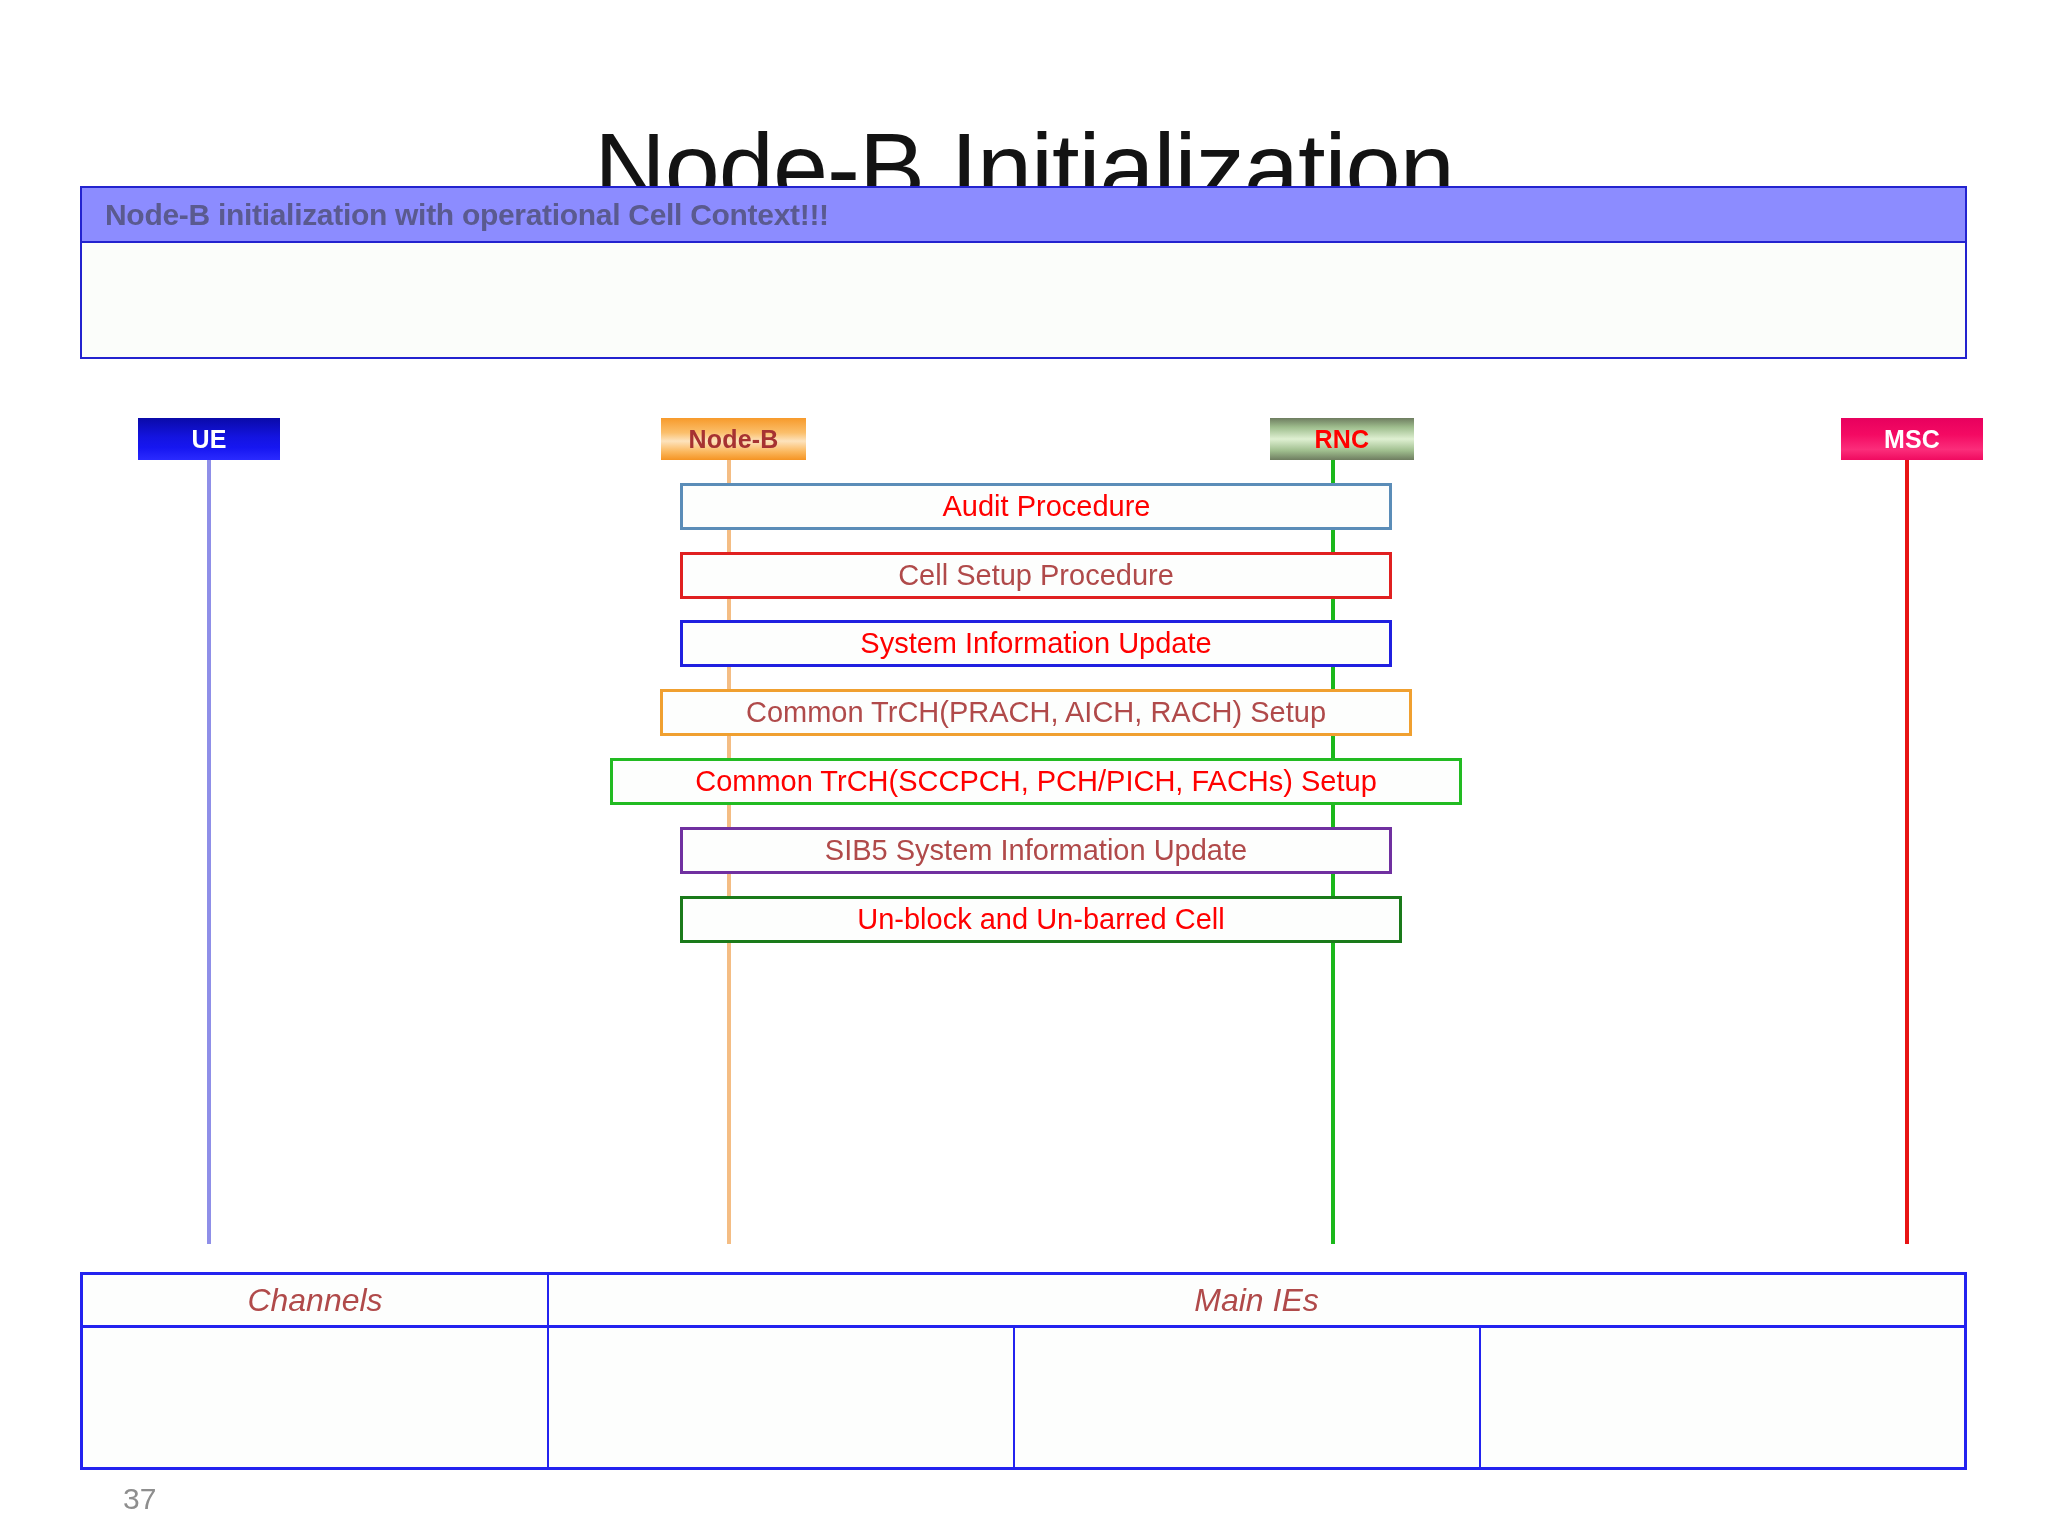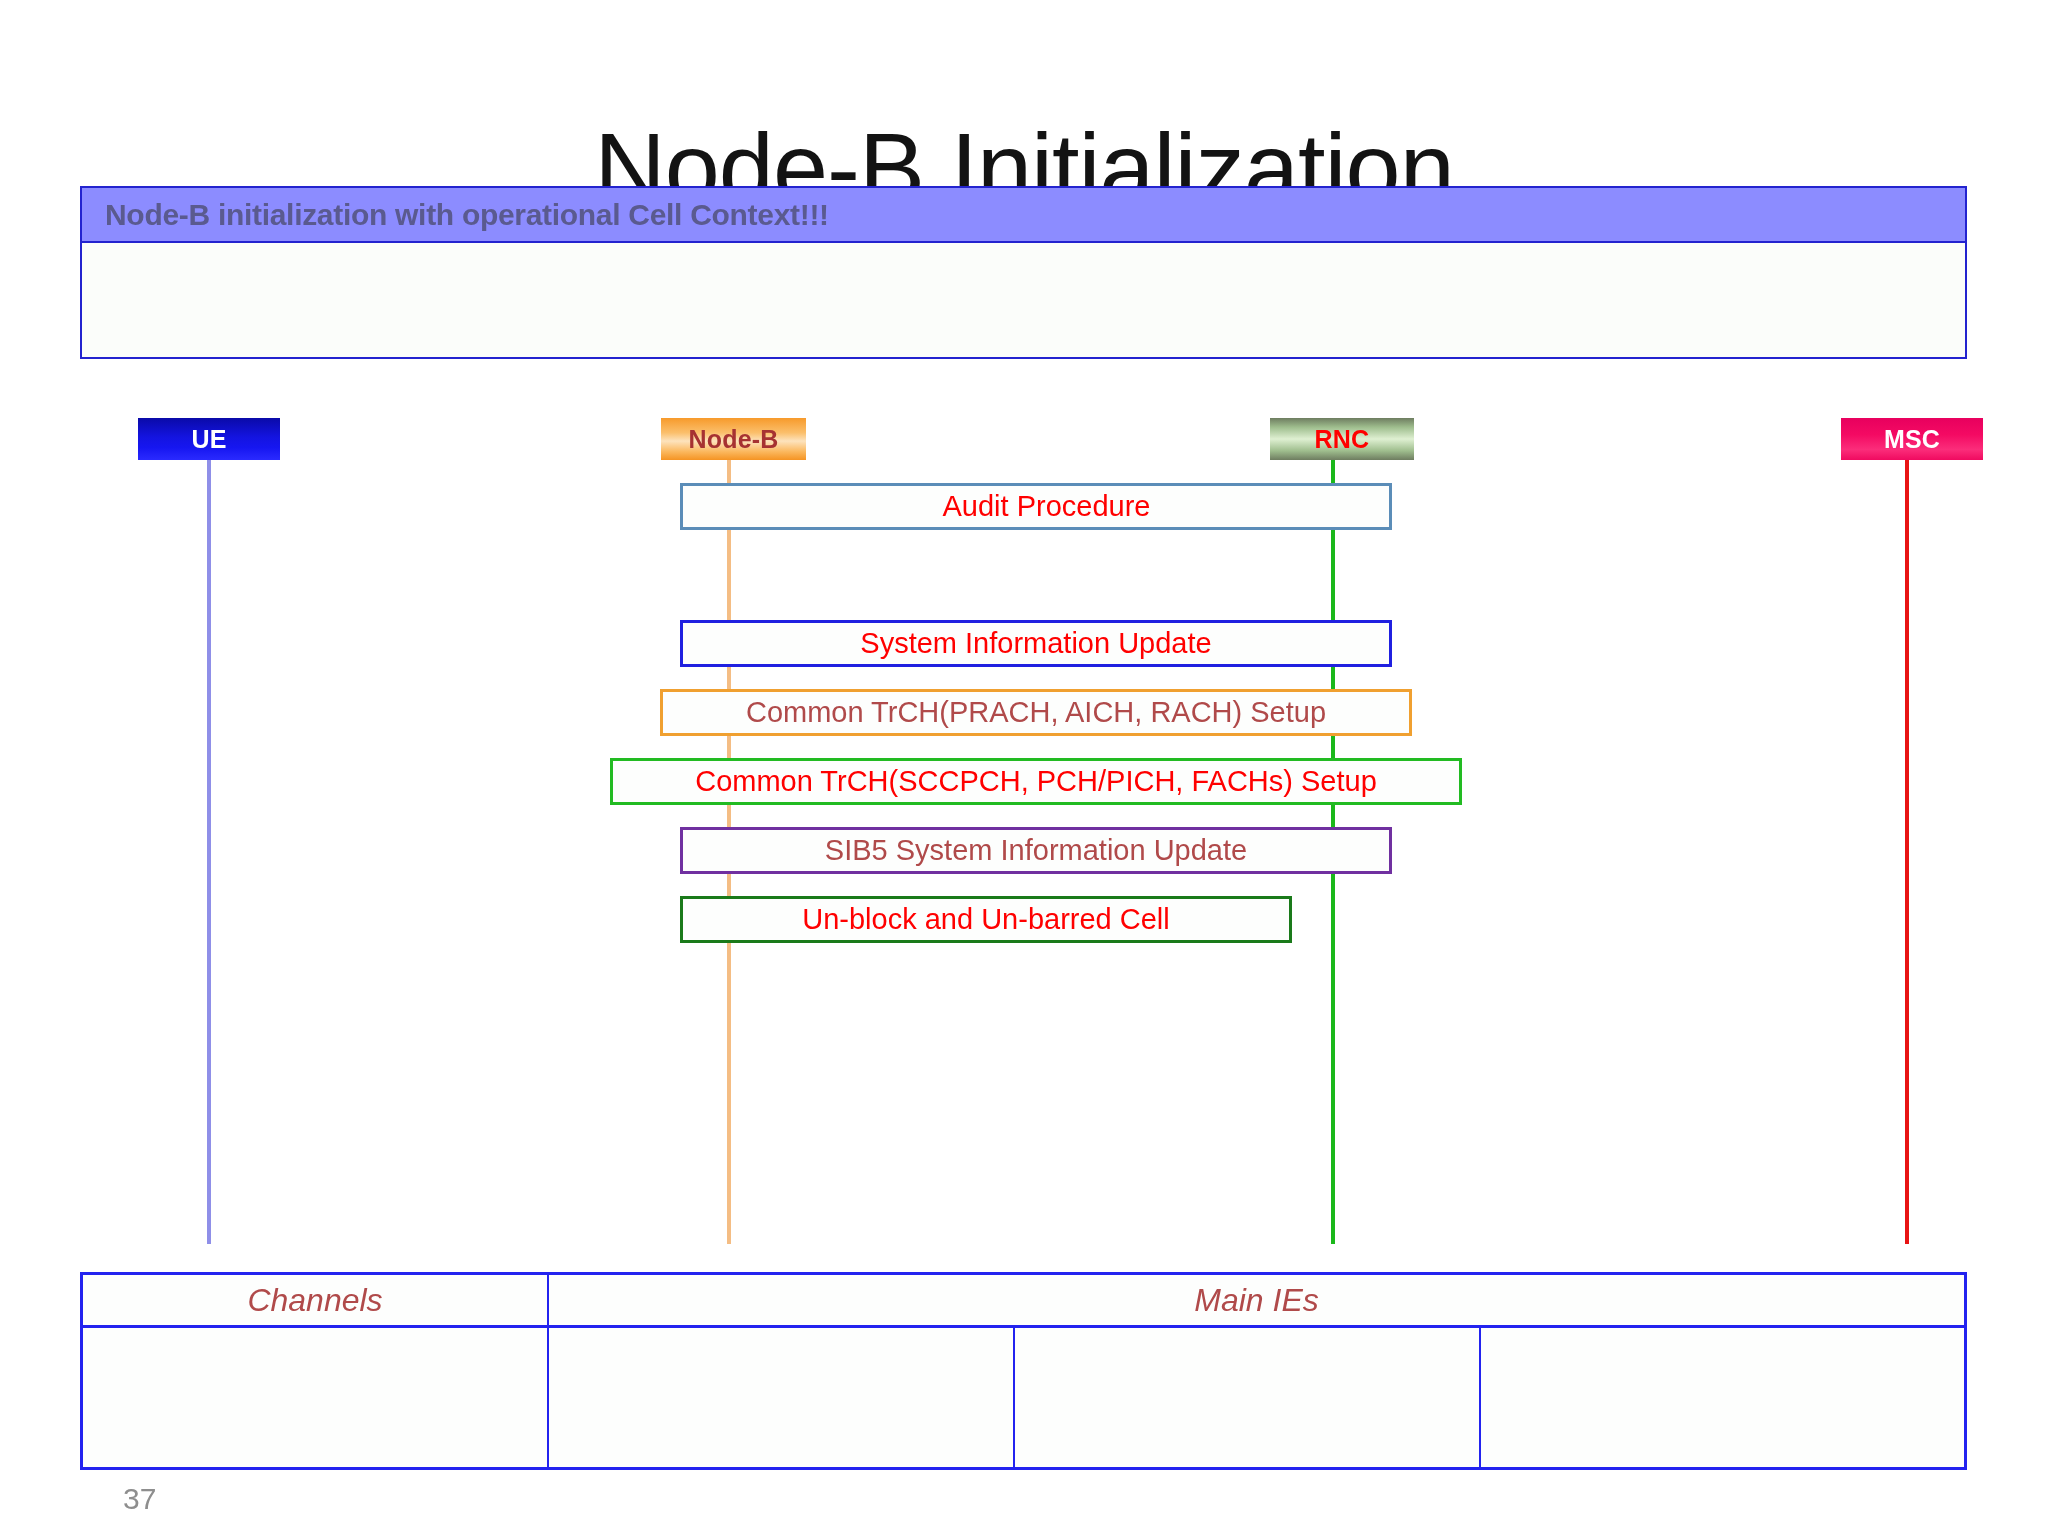--- a/index.html
+++ b/index.html
@@ -210,25 +210,26 @@
   <div class="lifeline" id="lifeline-nodeb" style="background: rgb(244, 189, 132);"></div>
   <div class="lifeline" id="lifeline-rnc" style="background: rgb(27, 184, 27);"></div>
   <div class="lifeline" id="lifeline-msc" style="background: rgb(232, 20, 20);"></div>
 
   <div class="actor-box" id="actor-ue" style="color: rgb(255, 255, 255);">UE</div>
   <div class="actor-box" id="actor-nodeb" style="color: rgb(166, 50, 50);">Node-B</div>
   <div class="actor-box" id="actor-rnc" style="color: rgb(255, 0, 0);">RNC</div>
   <div class="actor-box" id="actor-msc" style="color: rgb(255, 255, 255);">MSC</div>
 
   <div class="msg-bar" id="msg-0" style="left: 660px; top: 483px; width: 712px; border: 3px solid rgb(91, 141, 184); color: rgb(255, 0, 0); padding-left: 21px;">Audit Procedure</div>
+  <div class="msg-bar" id="msg-1" style="left: 660px; top: 552px; width: 712px; border: 3px solid rgb(224, 32, 32); color: rgb(176, 74, 74);">Cell Setup Procedure</div>
   <div class="msg-bar" id="msg-2" style="left: 660px; top: 620px; width: 712px; border: 3px solid rgb(32, 32, 224); color: rgb(255, 0, 0);">System Information Update</div>
   <div class="msg-bar" id="msg-3" style="left: 640px; top: 689px; width: 752px; border: 3px solid rgb(240, 160, 48); color: rgb(176, 74, 74);">Common TrCH(PRACH, AICH, RACH) Setup</div>
   <div class="msg-bar" id="msg-4" style="left: 590px; top: 758px; width: 852px; border: 3px solid rgb(34, 187, 34); color: rgb(255, 0, 0);">Common TrCH(SCCPCH, PCH/PICH, FACHs) Setup</div>
   <div class="msg-bar" id="msg-5" style="left: 660px; top: 827px; width: 712px; border: 3px solid rgb(112, 48, 160); color: rgb(176, 74, 74);">SIB5 System Information Update</div>
-  <div class="msg-bar" id="msg-6" style="left: 660px; top: 896px; width: 612px; border: 3px solid rgb(26, 122, 26); color: rgb(255, 0, 0);">Un-block and Un-barred Cell</div>
+  <div class="msg-bar" id="msg-6" style="left: 660px; top: 896px; width: 722px; border: 3px solid rgb(26, 122, 26); color: rgb(255, 0, 0);">Un-block and Un-barred Cell</div>
 
 </div>
 
 <div id="bottom-table" style="border-color: rgb(35, 35, 239);">
   <div id="table-head" style="border-bottom-color: rgb(35, 35, 239);">
     <div class="th" id="th-channels" style="border-right-color: rgb(35, 35, 239); color: rgb(176, 74, 74);">Channels</div>
     <div class="th" id="th-mainies" style="color: rgb(176, 74, 74);">Main IEs</div>
   </div>
   <div id="table-body">
     <div class="td" id="td-1" style="border-right-color: rgb(35, 35, 239);"></div>

